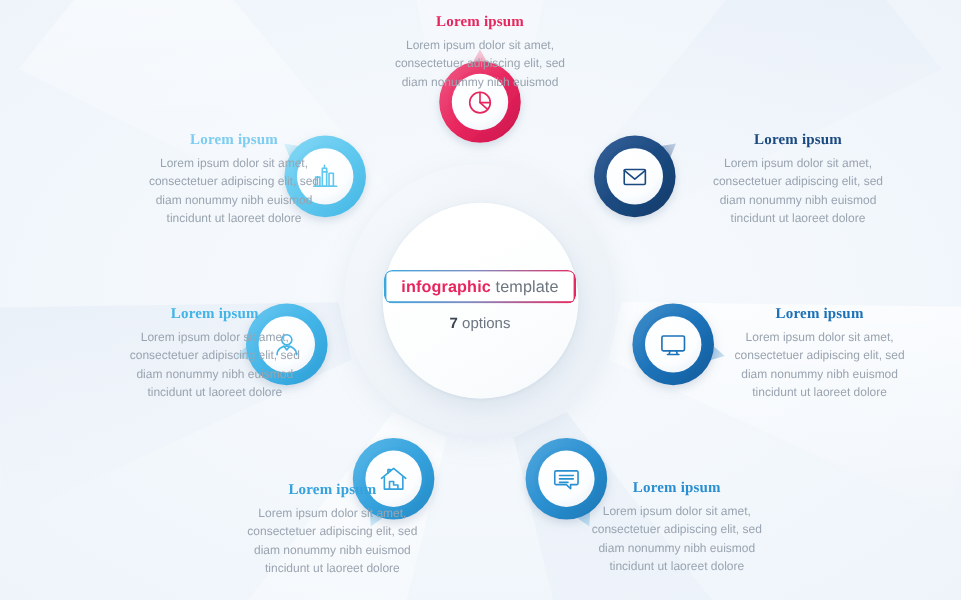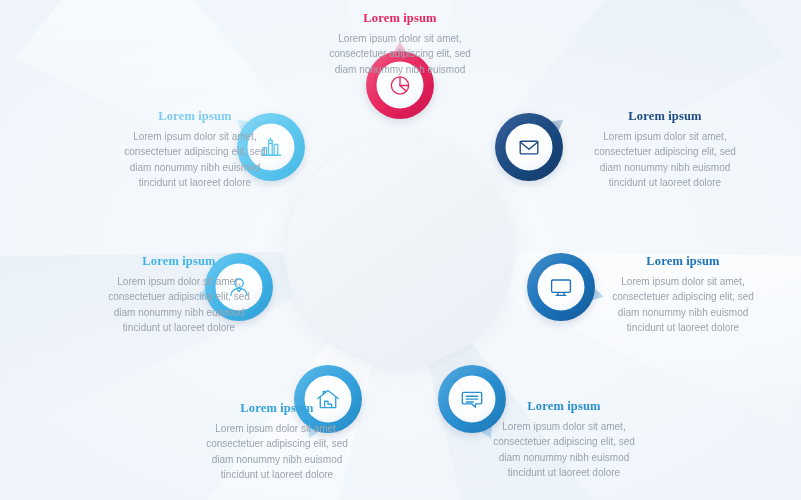--- a/index.html
+++ b/index.html
@@ -155,20 +155,28 @@
         <polygon points="474.9,158.8 505.5,197.2 784.5,57.5 672.9,-82.3" fill="url(#ribB)" opacity="0.75"></polygon>
         <polygon points="518.0,251.6 507.1,299.5 790.3,430.4 830.0,256.0" fill="url(#ribA)" opacity="0.75"></polygon>
         <polygon points="472.2,343.4 427.9,364.6 501.8,667.8 663.0,590.2" fill="url(#ribB)" opacity="0.75"></polygon>
         <polygon points="372.1,364.6 327.8,343.4 137.0,590.2 298.2,667.8" fill="url(#ribA)" opacity="0.75"></polygon>
         <polygon points="293.0,299.7 282.0,251.9 -29.9,256.8 10.0,431.0" fill="url(#ribB)" opacity="0.75"></polygon>
         <polygon points="294.5,197.2 325.1,158.8 127.1,-82.3 15.5,57.5" fill="url(#ribA)" opacity="0.75"></polygon>
       </g>
   </svg>
 
   <div class="hub-outer"></div>
+  <div class="hub-inner">
+    <div class="hub-badge">
+      <span class="hub-badge-strong">infographic</span><span class="hub-badge-light"> template</span>
+    </div>
+    <div class="hub-sub">
+      <span class="hub-sub-num">7</span><span> options</span>
+    </div>
+  </div>
 
   <div id="nodes-layer">
       <div class="node" style="left: 400px; top: 85px;">
     <svg width="104" height="104" viewBox="0 0 104 104" xmlns="http://www.w3.org/2000/svg">
       <defs>
         <linearGradient id="ringg0" x1="0" y1="0" x2="1" y2="1">
           <stop offset="0%" stop-color="#f05a85"></stop>
           <stop offset="52%" stop-color="#e8265e"></stop>
           <stop offset="100%" stop-color="#c9134b"></stop>
         </linearGradient>

